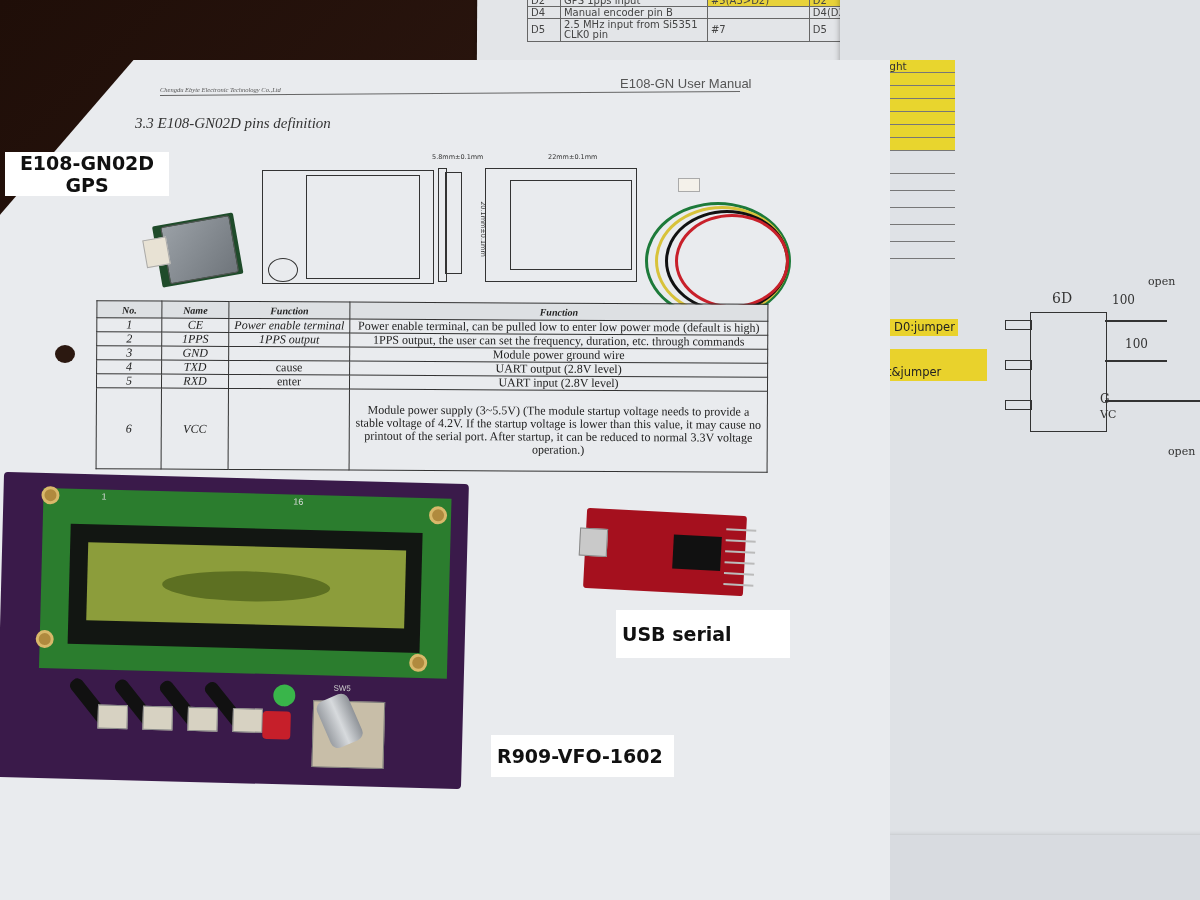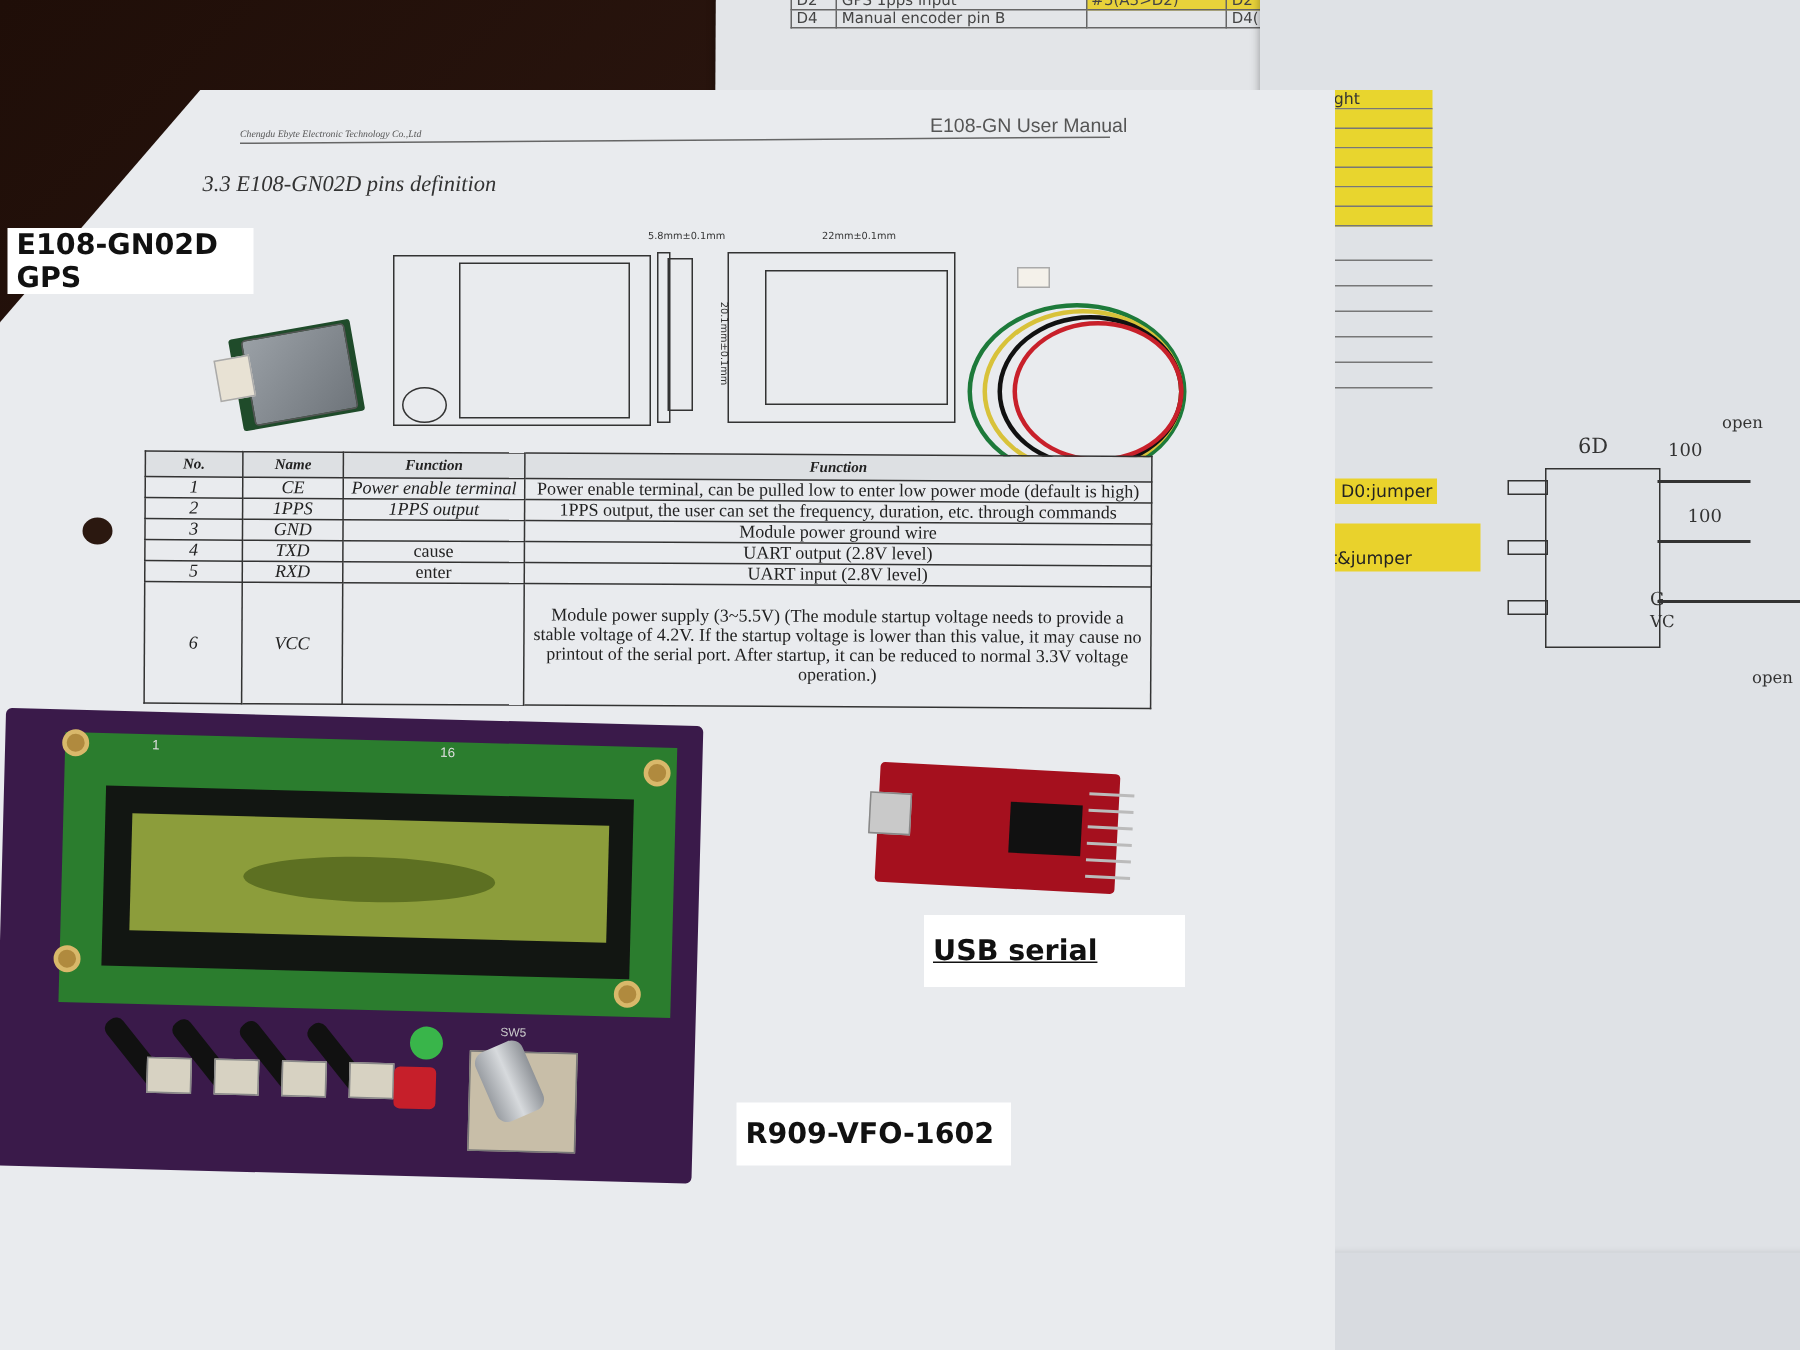--- a/index.html
+++ b/index.html
@@ -77,20 +77,26 @@
         <td>GPS 1pps input</td>
         <td class="yel">#5(A3&gt;D2)</td>
         <td class="yel">D2</td>
       </tr>
   <tr>
         <td>D4</td>
         <td>Manual encoder pin B</td>
         <td></td>
         <td>D4(D2&gt;D4)</td>
       </tr>
+  <tr>
+        <td style="height:22px">D5</td>
+        <td style="white-space:normal;width:140px">2.5 MHz input from Si5351 CLK0 pin</td>
+        <td>#7</td>
+        <td>D5</td>
+      </tr>
 </tbody>
   </table>
 
 <div class="paper paper-right"></div>
 <div class="paper paper-bottom-right"></div>
 
 <div class="pin-list">
   <div class="row y">7 LCD Back Light</div>
   <div class="row y">8 LCD-RS</div>
   <div class="row y">9 LCD-E</div>
@@ -246,15 +252,15 @@
   <div class="hdr">
       <i></i>
       <i></i>
       <i></i>
       <i></i>
       <i></i>
       <i></i>
     </div>
 </div>
 
-<div class="label" style="left:5px;top:152px;width:164px;height:44px;">E108-GN02D GPS</div>
-<div class="label" style="left:616px;top:610px;width:174px;height:48px;text-decoration:underline;">USB serial</div>
+<div class="label" style="left:5px;top:152px;width:164px;height:44px;text-align:center;">E108-GN02D GPS</div>
+<div class="label" style="left:616px;top:610px;width:174px;height:48px;">USB serial</div>
 <div class="label" style="left:491px;top:735px;width:183px;height:42px;">R909-VFO-1602</div>
 
 </body></html>

